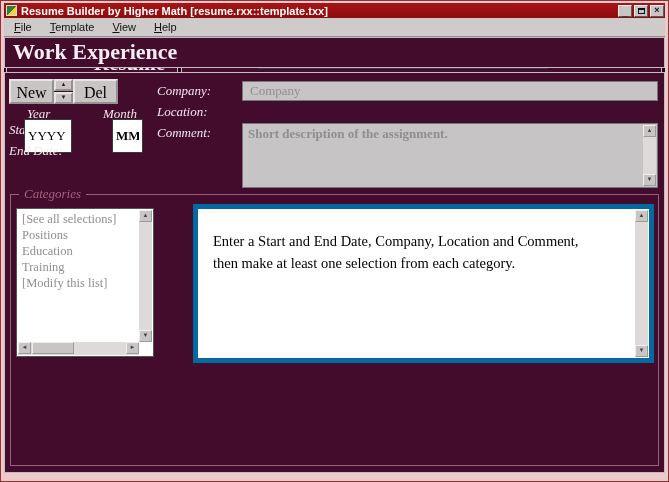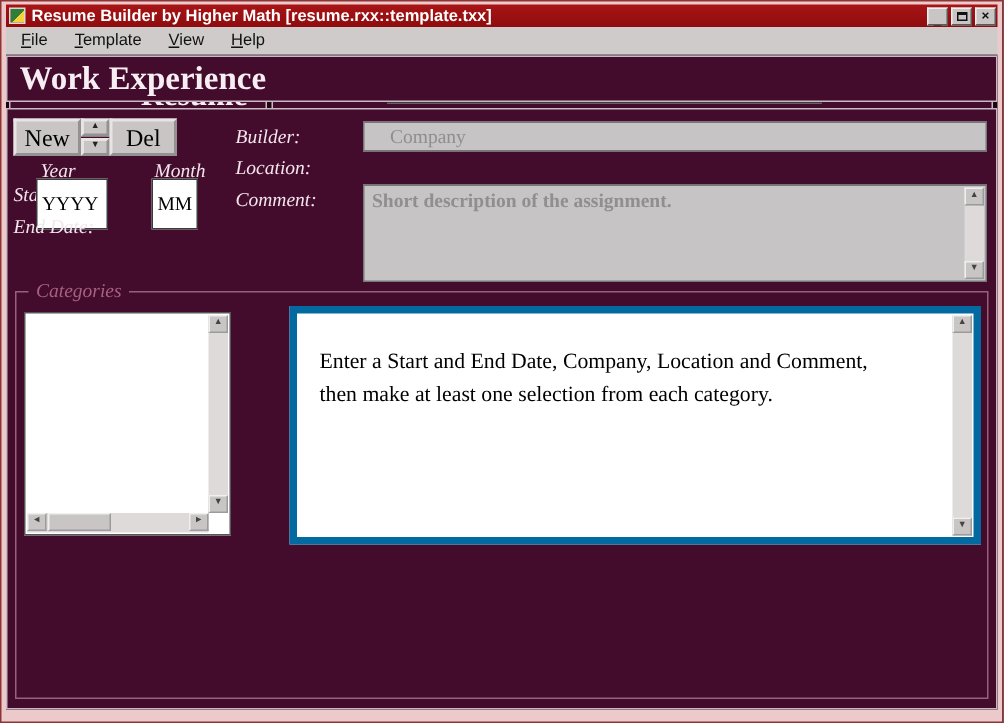--- a/index.html
+++ b/index.html
@@ -90,25 +90,25 @@
   #month-label { left:98px; top:33px; }
   #start-label { left:4px;  top:49px; }
   #end-label   { left:4px;  top:70px; }
   #company-label  { left:152px; top:10px; }
   #location-label { left:152px; top:31px; }
   #comment-label  { left:152px; top:52px; }
 
   .winput { position:absolute; background:#fff; border:1px solid #3a3a3a;
             font-family:"Liberation Serif", serif; font-size:13px; padding:16px 3px; color:#000; }
   #yyyy    { left:19px; top:46px; width:48px; height:19px; }
-  #mm      { left:96px; top:46px; width:31px; height:19px; }
+  #mm      { left:107px; top:46px; width:31px; height:19px;font-weight:bold; }
   #present { left:19px; top:67px; width:65px; height:20px; }
 
   .ginput { position:absolute; background:#c6c4c4; border:1px solid #777; color:#8f8f8f;
-            font-family:"Liberation Serif", serif; font-size:13px; padding:0 17px; }
+            font-family:"Liberation Serif", serif; font-size:13px; padding:0 7px; }
   #company-input  { left:237px; top:8px;  right:6px; height:20px; }
   #location-input { left:237px; top:29px; right:6px; height:20px; }
   #comment-box { position:absolute; left:237px; top:50px; right:6px; height:65px;
                  background:#c6c4c4; border:1px solid #777;font-weight:bold; }
   #comment-text { position:absolute; left:5px; top:2px; right:17px; color:#8f8f8f;
                   font-size:13px; }
 
   
   .vscroll { position:absolute; top:1px; right:1px; bottom:1px; width:13px;
              background:#dedada; cursor:pointer; }
@@ -206,37 +206,44 @@
         </span>
         <span class="btn" id="btn-del">Del</span>
 
         <span class="wlabel" id="year-label">Year</span>
         <span class="wlabel" id="month-label">Month</span>
         <span class="wlabel" id="start-label">Start Date</span>
         <input class="winput" id="yyyy" type="text" value="YYYY" style="">
         <input class="winput" id="mm" type="text" value="MM" style="">
         <span class="wlabel" id="end-label">End Date:</span>
 
-        <span class="wlabel" id="company-label">Builder:</span>
+        <span class="wlabel" id="company-label">Company:</span>
         <input class="ginput" id="company-input" type="text" value="Company" style="">
         <span class="wlabel" id="location-label">Location:</span>
         <span class="wlabel" id="comment-label">Comment:</span>
 
         <div id="comment-box">
           <div id="comment-text">Short description of the assignment.</div>
           <div class="vscroll">
             <div class="sbtn up"><span>▲</span></div>
             <div class="sbtn down"><span>▼</span></div>
           </div>
         </div>
 
         <div id="cat-fieldset">
           <span id="cat-legend">Categories</span>
 
           <div id="listbox">
+            <div class="lbitems">
+              <div class="lbitem">[See all selections]</div>
+              <div class="lbitem">Positions</div>
+              <div class="lbitem">Education</div>
+              <div class="lbitem">Training</div>
+              <div class="lbitem">[Modify this list]</div>
+            </div>
             <div class="vscroll">
               <div class="sbtn up"><span>▲</span></div>
               <div class="sbtn down"><span>▼</span></div>
             </div>
             <div class="hscroll">
               <div class="hbtn left"><span>◄</span></div>
               <div class="hthumb"></div>
               <div class="hbtn right"><span>►</span></div>
             </div>
           </div>

